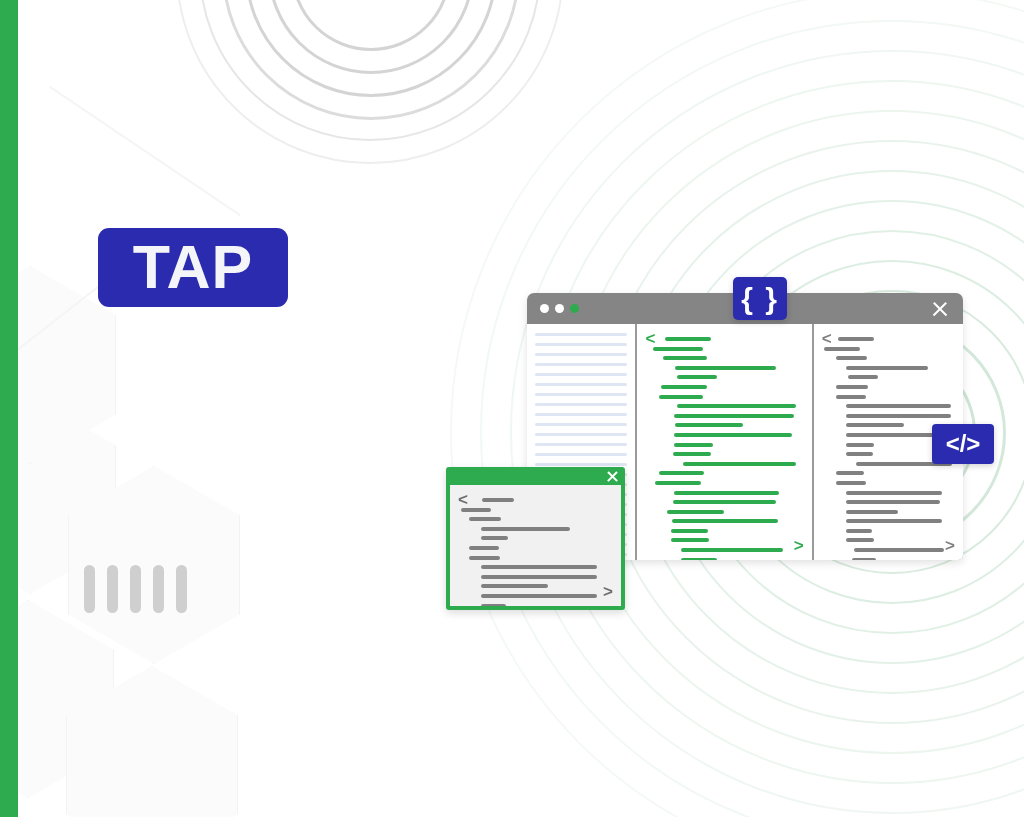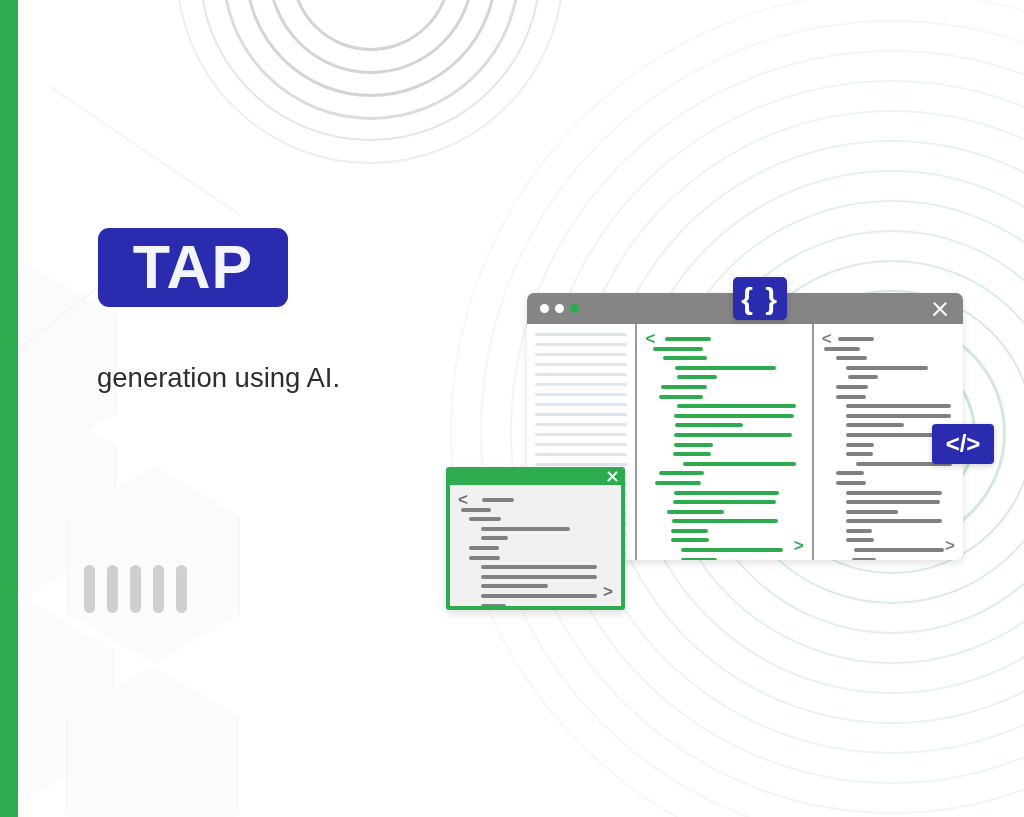--- a/index.html
+++ b/index.html
@@ -303,21 +303,20 @@
     <div class="ring" style="left:450px; top:-10px; width:880px; height:880px; border-width:2px; border-color:#f4f9f5;"></div>
   </div>
 
   <div class="rail"></div>
 
   <div class="tap-badge">
     <span>TAP</span>
   </div>
 
   <div class="tagline">
-    <div>generation using AI.</div>
   </div>
 
   <div class="barset">
     <i></i>
     <i></i>
     <i></i>
     <i></i>
     <i></i>
   </div>
 

